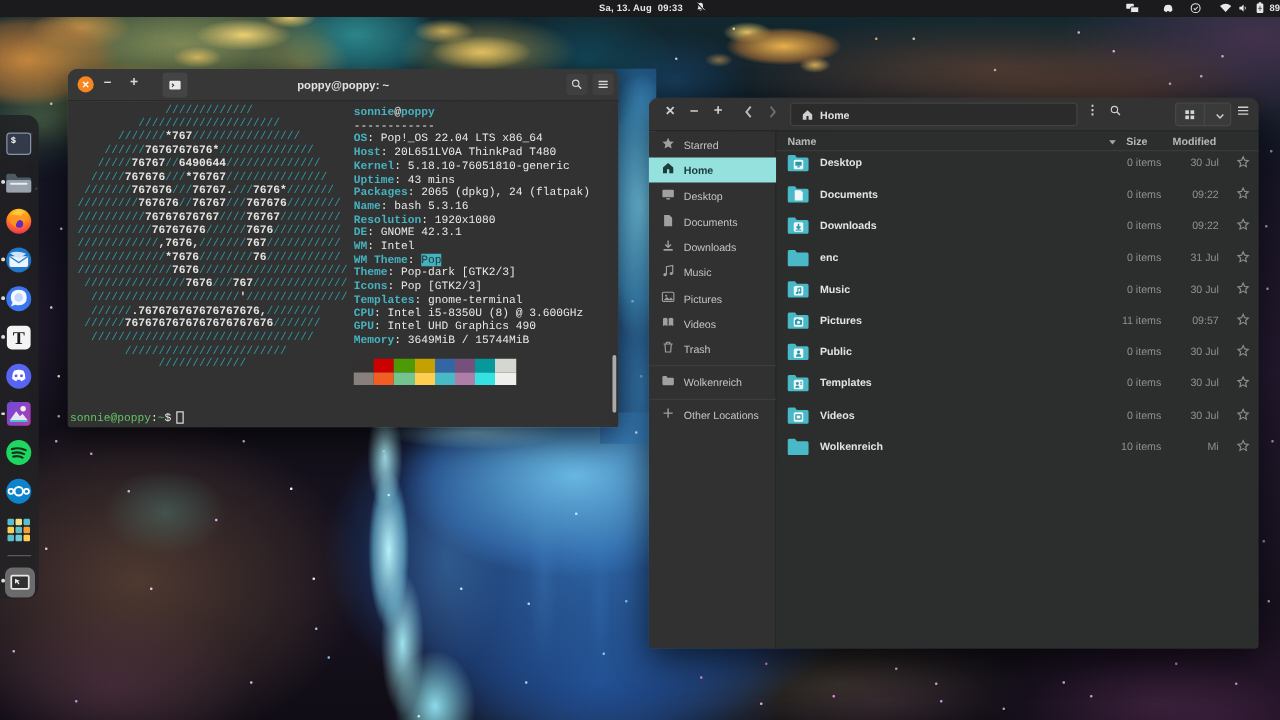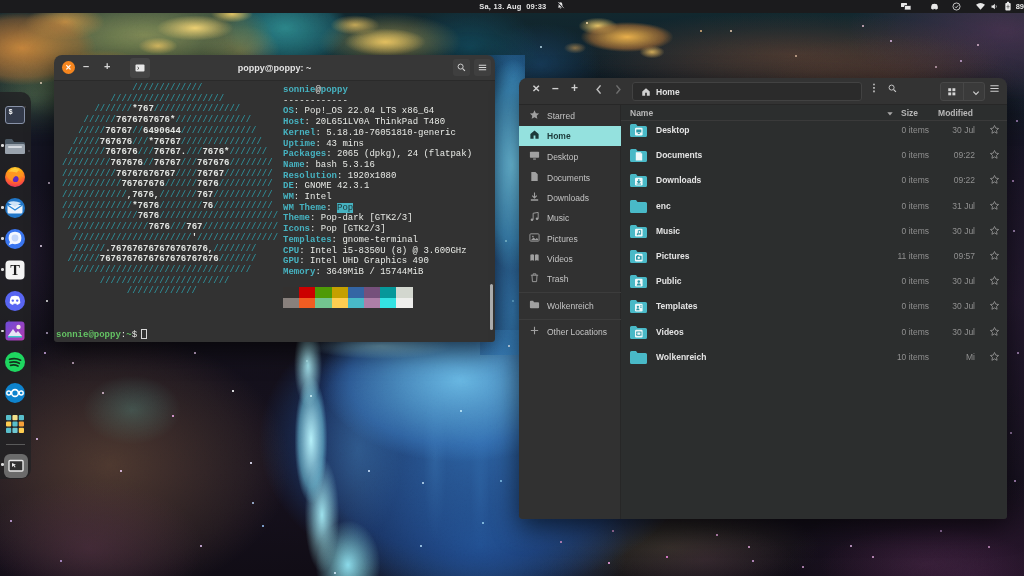--- a/index.html
+++ b/index.html
@@ -87,21 +87,21 @@
 #tart .sl{color:#2f99a4}
 #tart .dg{color:#e2e5e2;font-weight:bold}
 #tinfo{position:absolute;left:229px;top:4px;font-family:"Liberation Mono",monospace;font-size:9px;line-height:10.7px;white-space:pre}
 #tinfo .lb{color:#46b2c0;font-weight:bold}
 #tinfo .v{color:#e8eae6}
 #tinfo .hl{color:#1d3236;background:#46b2c0}
 #tpal{position:absolute;left:229px;top:206px}
 .palrow{height:10.7px;font-size:0}
 .palrow i{display:inline-block;width:16.2px;height:10.7px}
 #tprompt{position:absolute;left:2px;top:248px;font-family:"Liberation Mono",monospace;font-size:9px}
-#tprompt .g{color:#64c364;font-weight:bold}
+#tprompt .g{color:#64c364;font-weight:normal}
 #tprompt .w{color:#e8eae6}
 .cursor{display:inline-block;width:6px;height:10px;border:1px solid #d8d8d8;vertical-align:-2px;margin-left:4px}
 #tscroll{position:absolute;right:2px;top:203px;width:3px;height:46px;background:#adadad;border-radius:2px}
 
 #files{position:absolute;left:519px;top:78px;width:488px;height:441px;border-radius:8px 8px 3px 3px;box-shadow:0 8px 26px rgba(0,0,0,.6);overflow:hidden;font-size:8.5px}
 #fhead{position:absolute;left:0;top:0;width:100%;height:27px;background:#333;border-bottom:1px solid #272727}
 #fside{position:absolute;left:0;top:27px;width:102px;height:414px;background:#313131;border-right:1px solid #272727}
 #fmain{position:absolute;left:102px;top:27px;width:386px;height:414px;background:#2c2e2e}
 .hbtn{position:absolute;top:4px;color:#cfcfcf;font-weight:bold}
 .srow{position:absolute;left:0;width:102px;height:20px;line-height:20px;color:#c4c4c4;white-space:nowrap}

